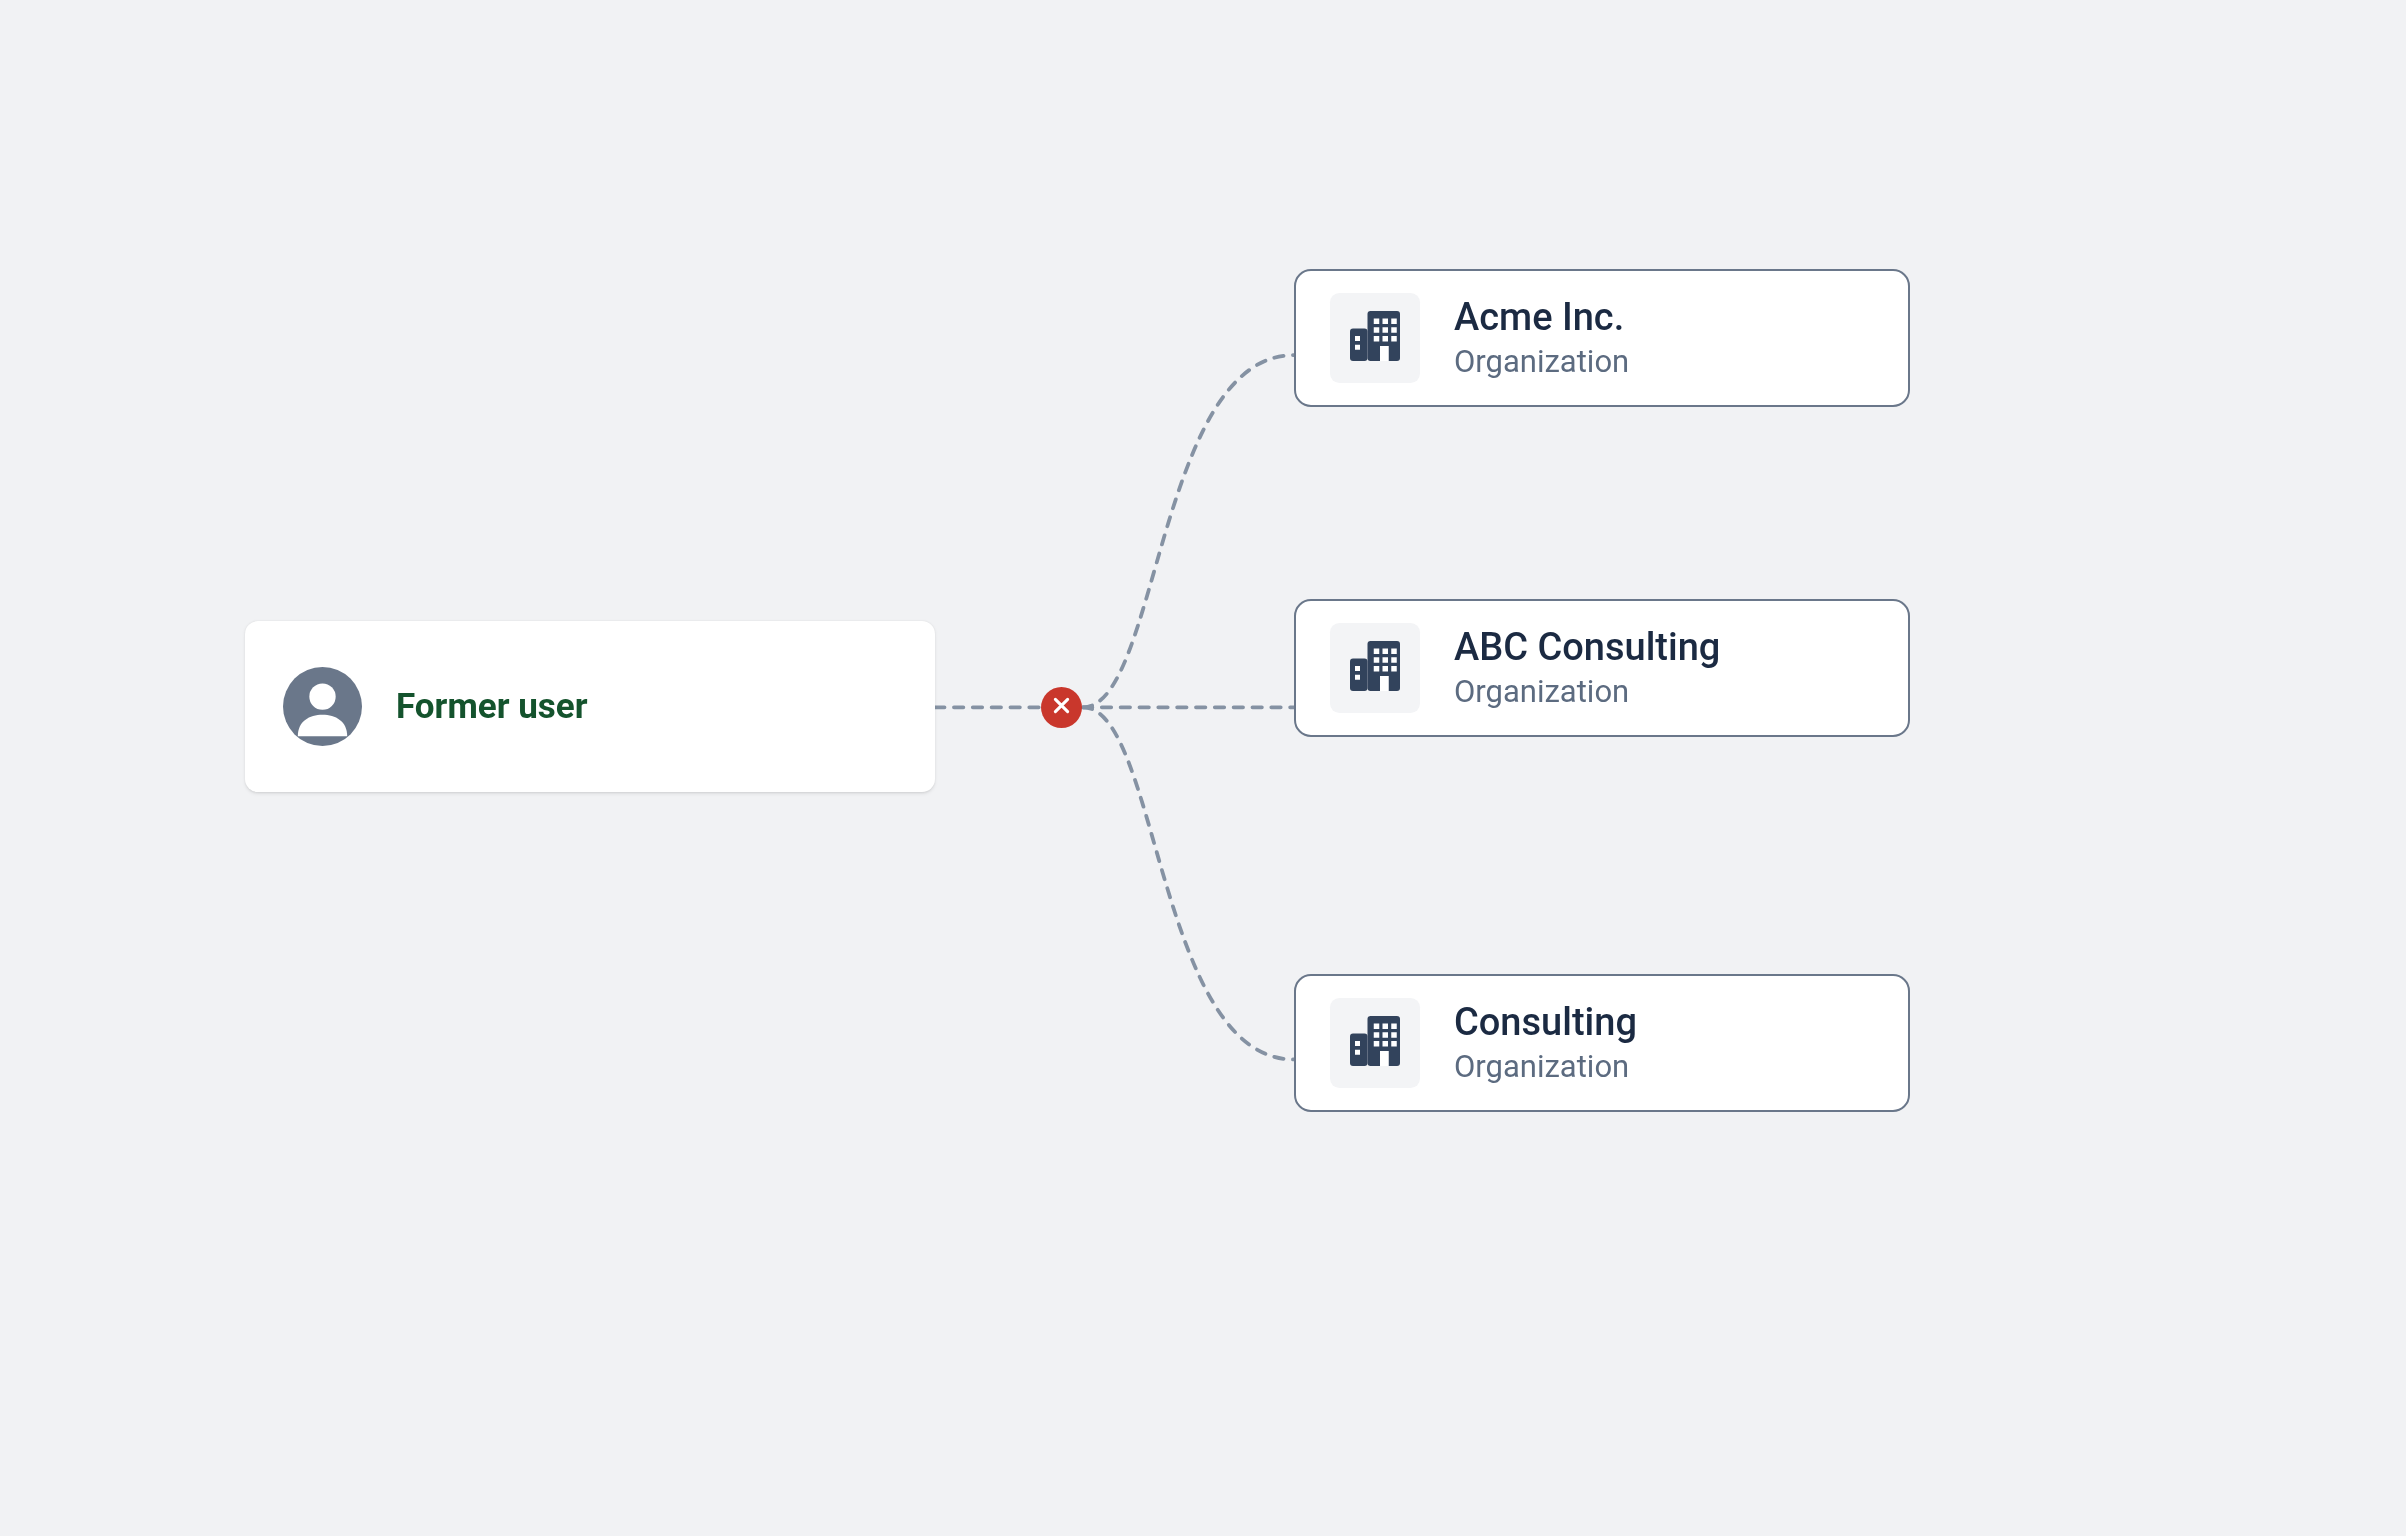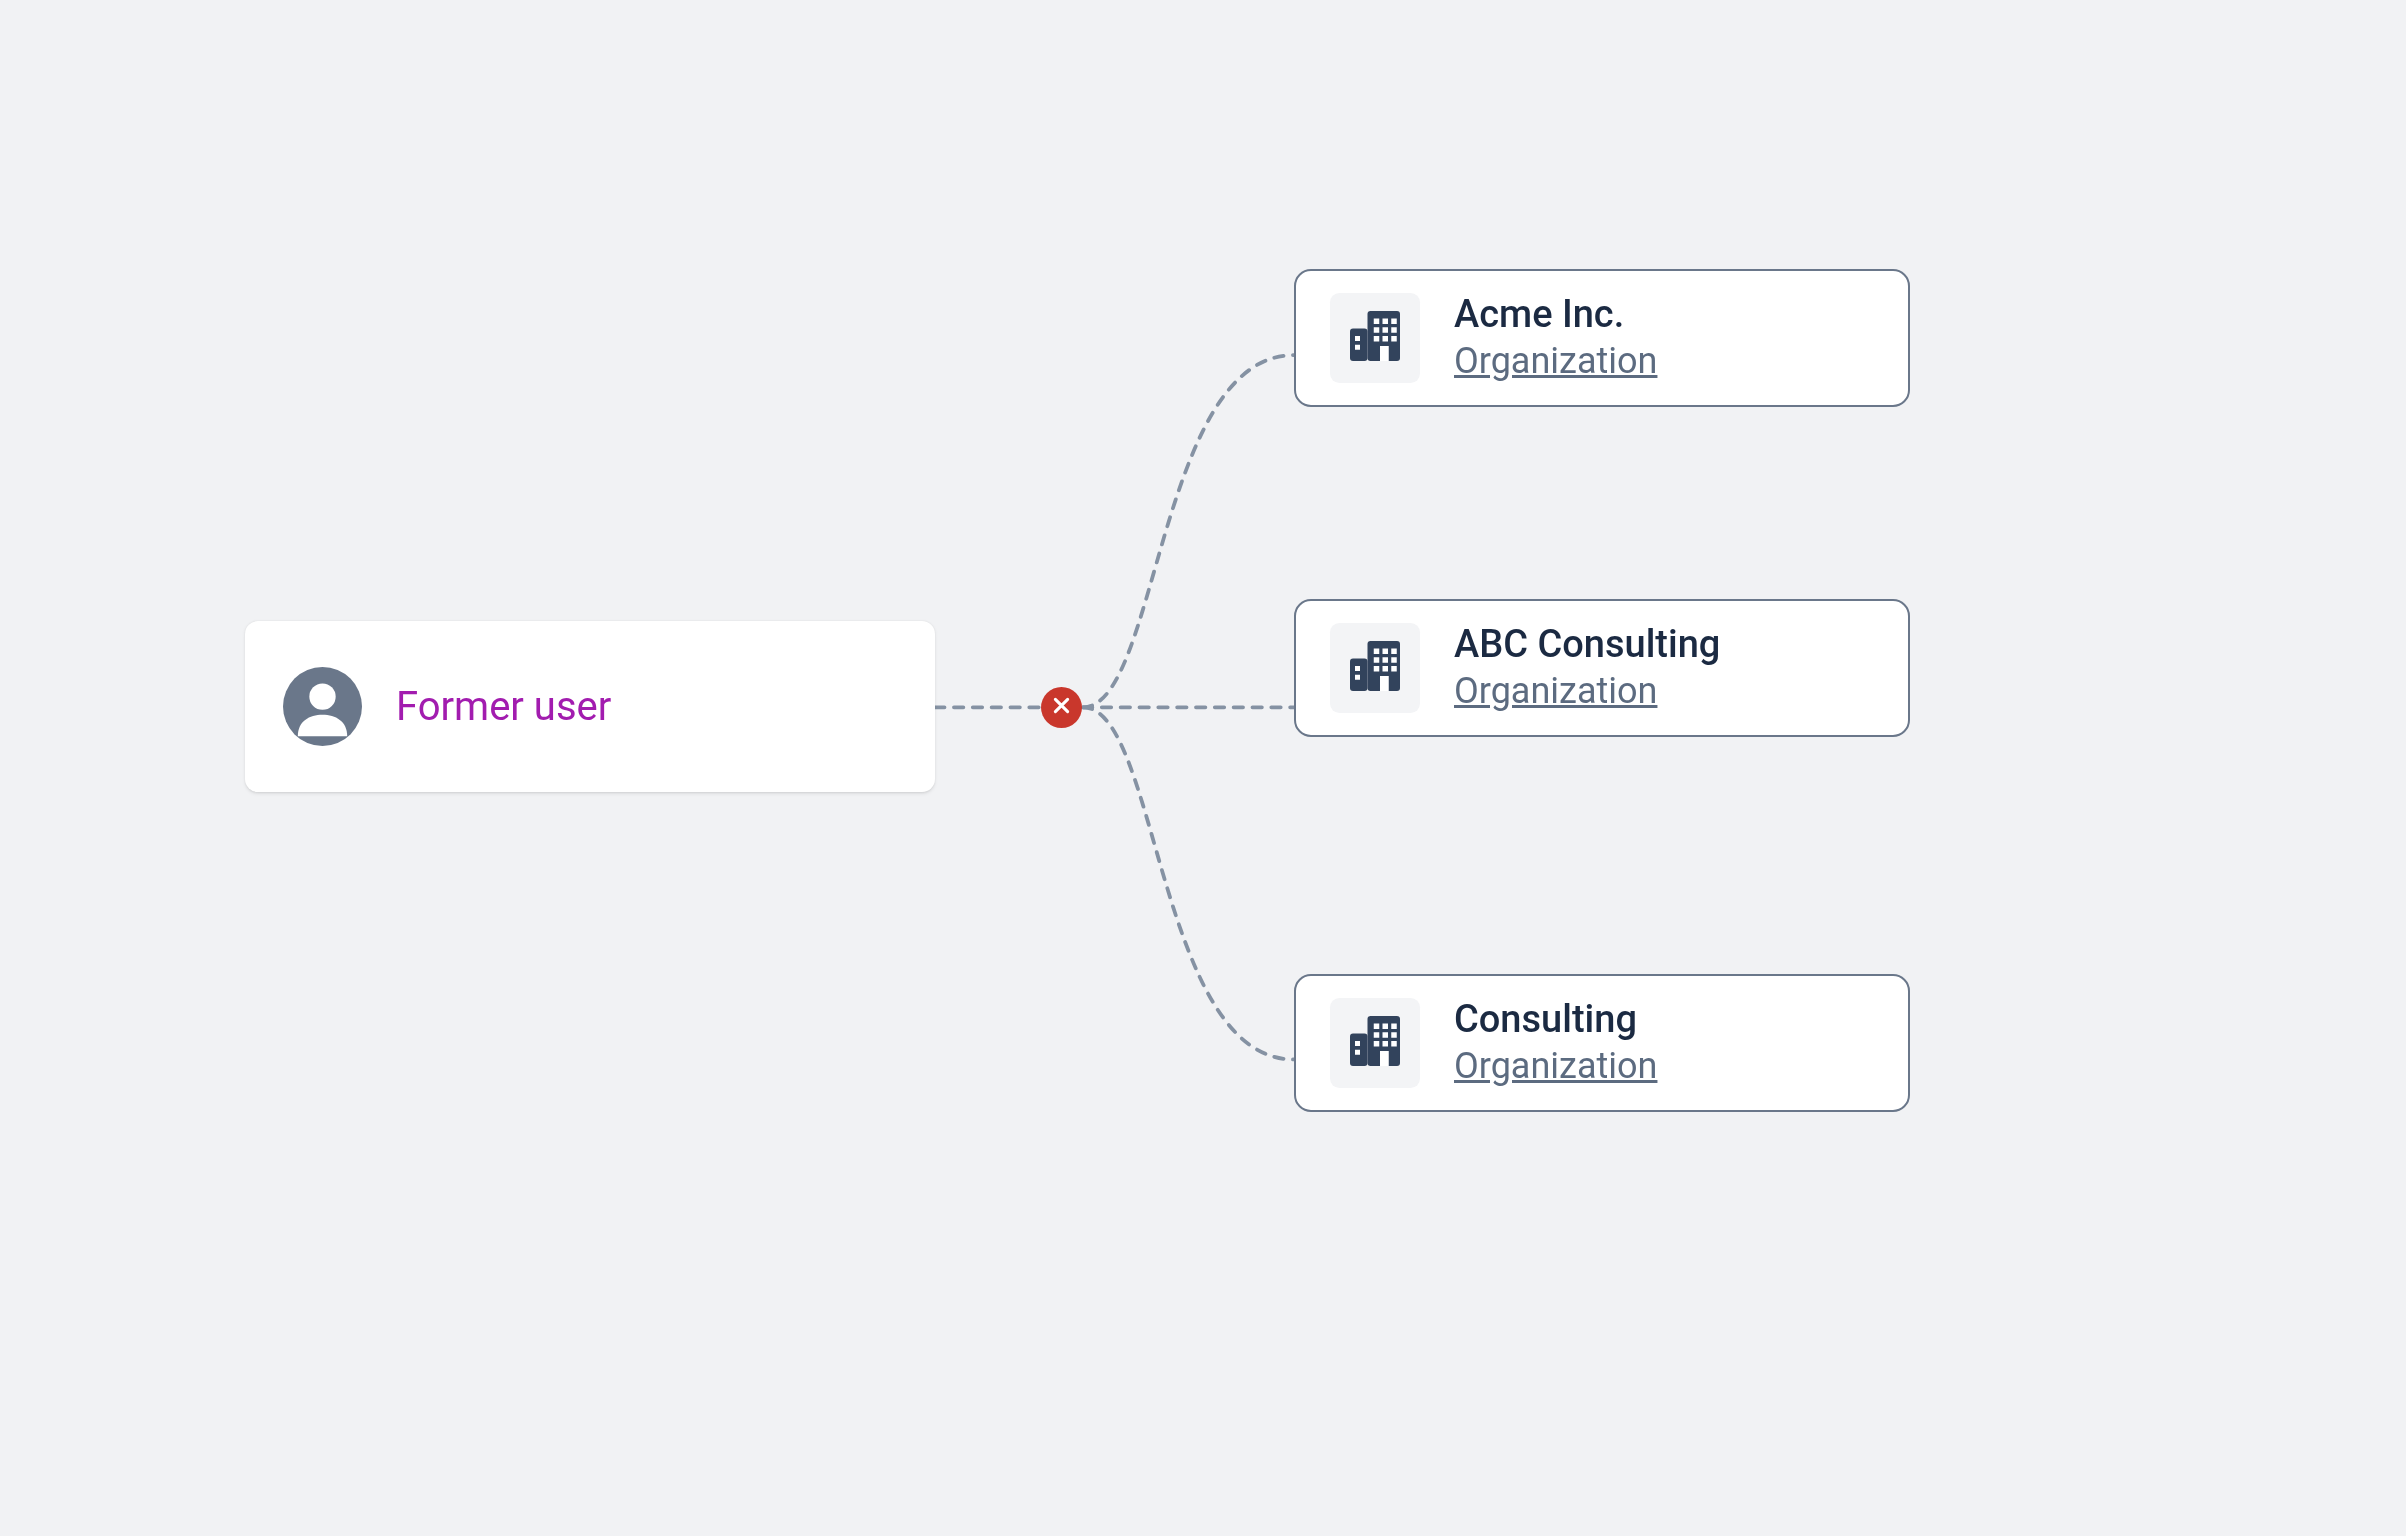--- a/index.html
+++ b/index.html
@@ -30,23 +30,23 @@
     align-items: center;
     padding: 0 38px;
     gap: 34px;
   }
   .user-avatar {
     width: 79px;
     height: 79px;
     flex-shrink: 0;
   }
   .user-label {
-    font-size: 40px;
-    color: #a21caf;
-    font-weight: 400;
+    font-size: 35px;
+    color: #14532d;
+    font-weight: 700;
   }
 
   
   .org-card {
     position: absolute;
     left: 1294px;
     width: 616px;
     height: 138px;
     background: #ffffff;
     border: 2.8px solid #6a778a;
@@ -72,25 +72,24 @@
   }
   .org-icon-wrap svg { width: 60px; height: 60px; }
   .org-text { display: flex; flex-direction: column; gap: 3.8px; }
   .org-name {
     font-size: 38px;
     color: #1b2a42;
     font-weight: 500;
     line-height: 1.15;
   }
   .org-type {
-    font-size: 36px;
+    font-size: 31px;
     color: #5c6b80;
     font-weight: 400;
     line-height: 1.2;
-    text-decoration: underline;
   }
 
   
   .disconnect-badge {
     position: absolute;
     left: 1041px;
     top: 687px;
     width: 41px;
     height: 41px;
     border-radius: 50%;

